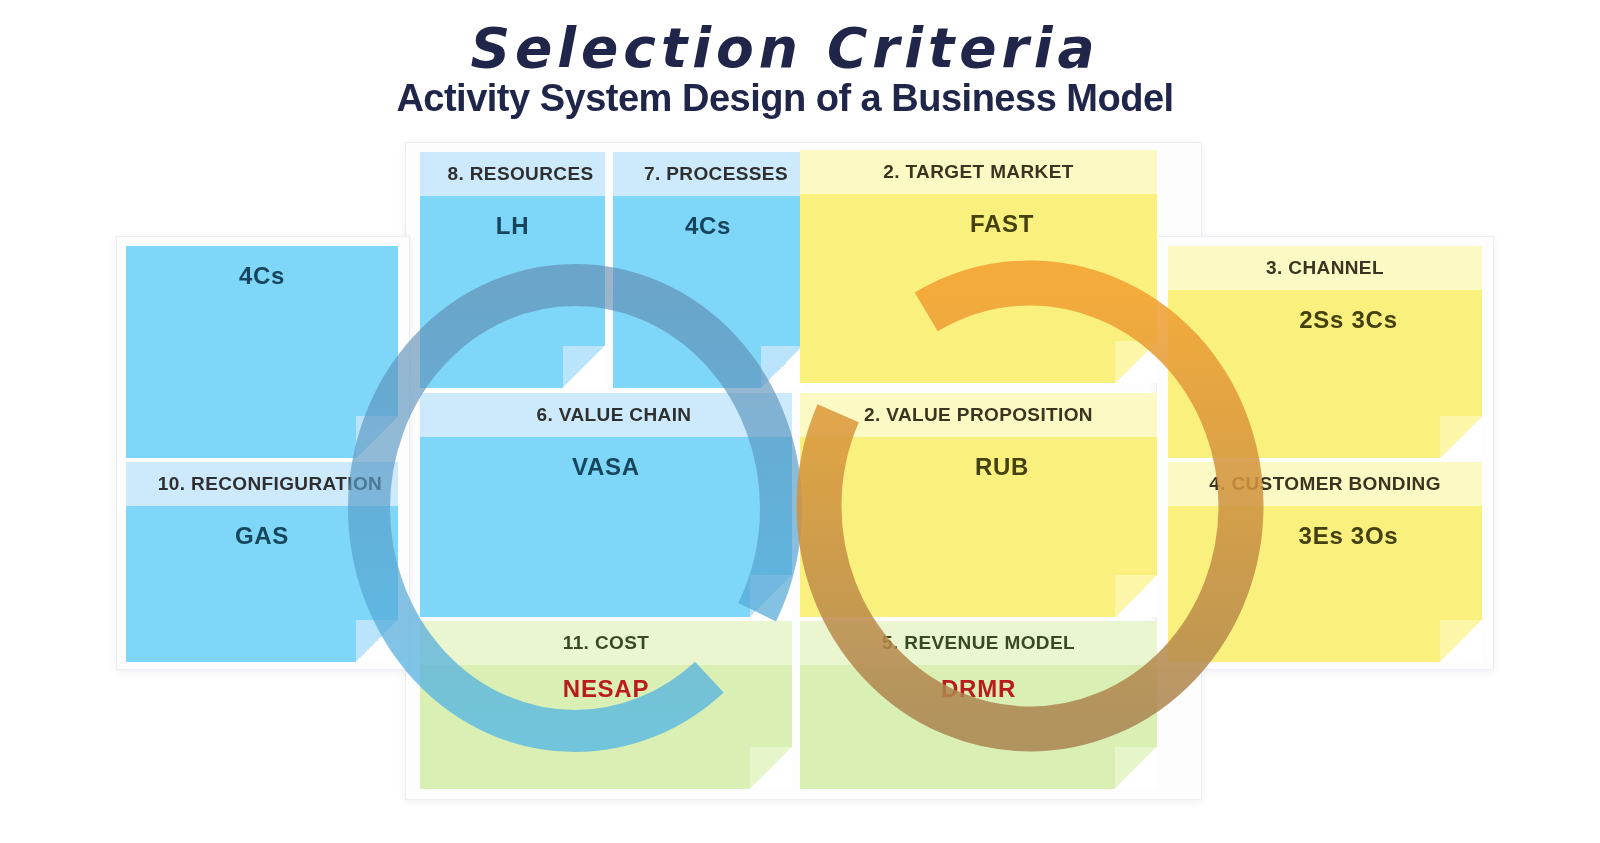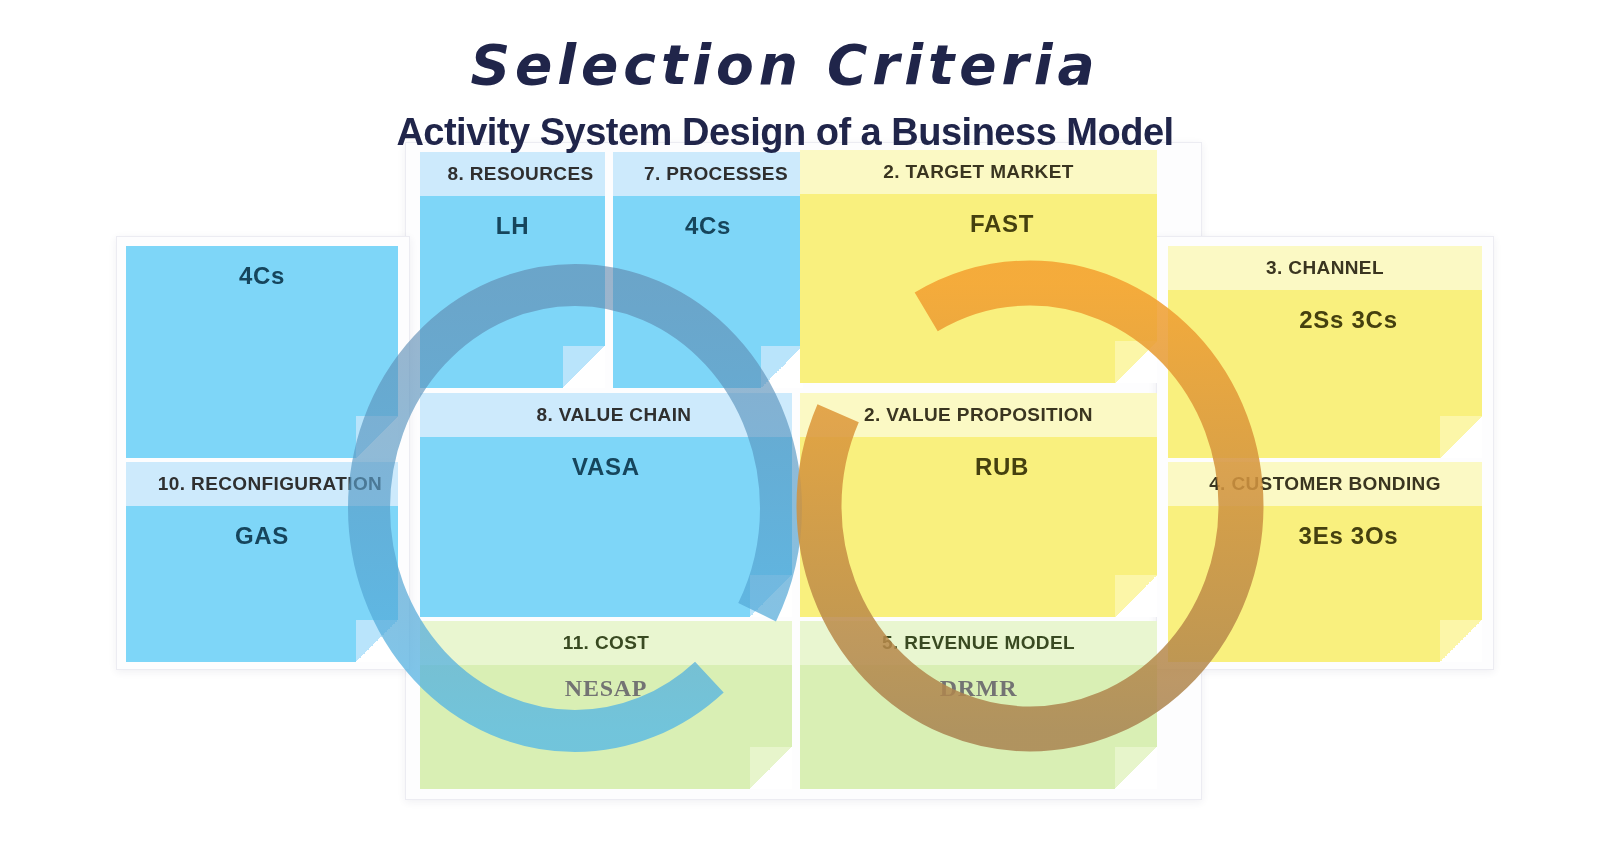--- a/index.html
+++ b/index.html
@@ -1,21 +1,21 @@
 <!DOCTYPE html>
 <html><head>
 <meta charset="utf-8">
 <style>
   html,body{margin:0;padding:0;background:#ffffff;}
   .stage{position:relative;width:1600px;height:843px;background:#ffffff;overflow:hidden;
          font-family:"Liberation Sans", sans-serif;}
 
   
   .titles{position:absolute;left:0;top:18px;width:1570px;text-align:center;z-index:6;}
-  .title{margin:17px;font-family:"DejaVu Sans", sans-serif;font-style:italic;font-weight:bold;
+  .title{margin:0;font-family:"DejaVu Sans", sans-serif;font-style:italic;font-weight:bold;
          font-size:55px;letter-spacing:.09em;color:#20254a;line-height:1.1;}
   .subtitle{margin:0;font-family:"Liberation Sans", sans-serif;font-weight:bold;
          font-size:38px;letter-spacing:-0.5px;color:#20254a;line-height:1.05;}
 
   
   .panel{position:absolute;background:#fdfdfe;border:1px solid #ececf2;
          box-shadow:0 2px 8px rgba(40,40,80,.07);z-index:1;}
   .panel.main{left:405px;top:142px;width:795px;height:656px;}
   .panel.side-l{left:116px;top:236px;width:292px;height:432px;}
   .panel.side-r{left:1156px;top:236px;width:336px;height:432px;}
@@ -29,21 +29,21 @@
               background:linear-gradient(135deg,var(--fold) 50%, #ffffff 50%);}
 
   .blue  {background:#7ed6f8;--fold:#b9e4fb;}
   .blue   .hd{background:#cdeafc;padding-left:16px;}
   .blue   .val{color:#16455c;}
   .yellow{background:#f9f07e;--fold:#fcf6a8;}
   .yellow .hd{background:#fbf9c4;color:#3a3520;}
   .yellow .val{color:#45400f;padding-left:47px;}
   .green {background:#d9efb4;--fold:#e7f5cb;}
   .green  .hd{background:#e9f6d0;color:#394a21;}
-  .green  .val{color:#737373;margin-top:10px;font-family:Liberation Serif, serif;}
+  .green  .val{color:#b91c1c;margin-top:10px;}
 
   .n1{left:420px;top:152px;width:185px;height:236px;}
   .n2{left:613px;top:152px;width:190px;height:236px;}
   .n3{left:800px;top:150px;width:357px;height:233px;}
   .n4{left:126px;top:246px;width:272px;height:212px;}
   .n5{left:1168px;top:246px;width:314px;height:212px;}
   .n6{left:420px;top:393px;width:372px;height:224px;}
   .n7{left:800px;top:393px;width:357px;height:224px;}
   .n8{left:126px;top:462px;width:272px;height:200px;}
   .n9{left:1168px;top:462px;width:314px;height:200px;}
@@ -90,21 +90,21 @@
     <div class="fold"></div>
   </div>
 
   <div class="note yellow n5">
     <div class="hd">3. CHANNEL</div>
     <div class="val">2Ss 3Cs</div>
     <div class="fold"></div>
   </div>
 
   <div class="note blue n6">
-    <div class="hd">8. VALUE CHAIN</div>
+    <div class="hd">6. VALUE CHAIN</div>
     <div class="val">VASA</div>
     <div class="fold"></div>
   </div>
 
   <div class="note yellow n7">
     <div class="hd">2. VALUE PROPOSITION</div>
     <div class="val">RUB</div>
     <div class="fold"></div>
   </div>
 

